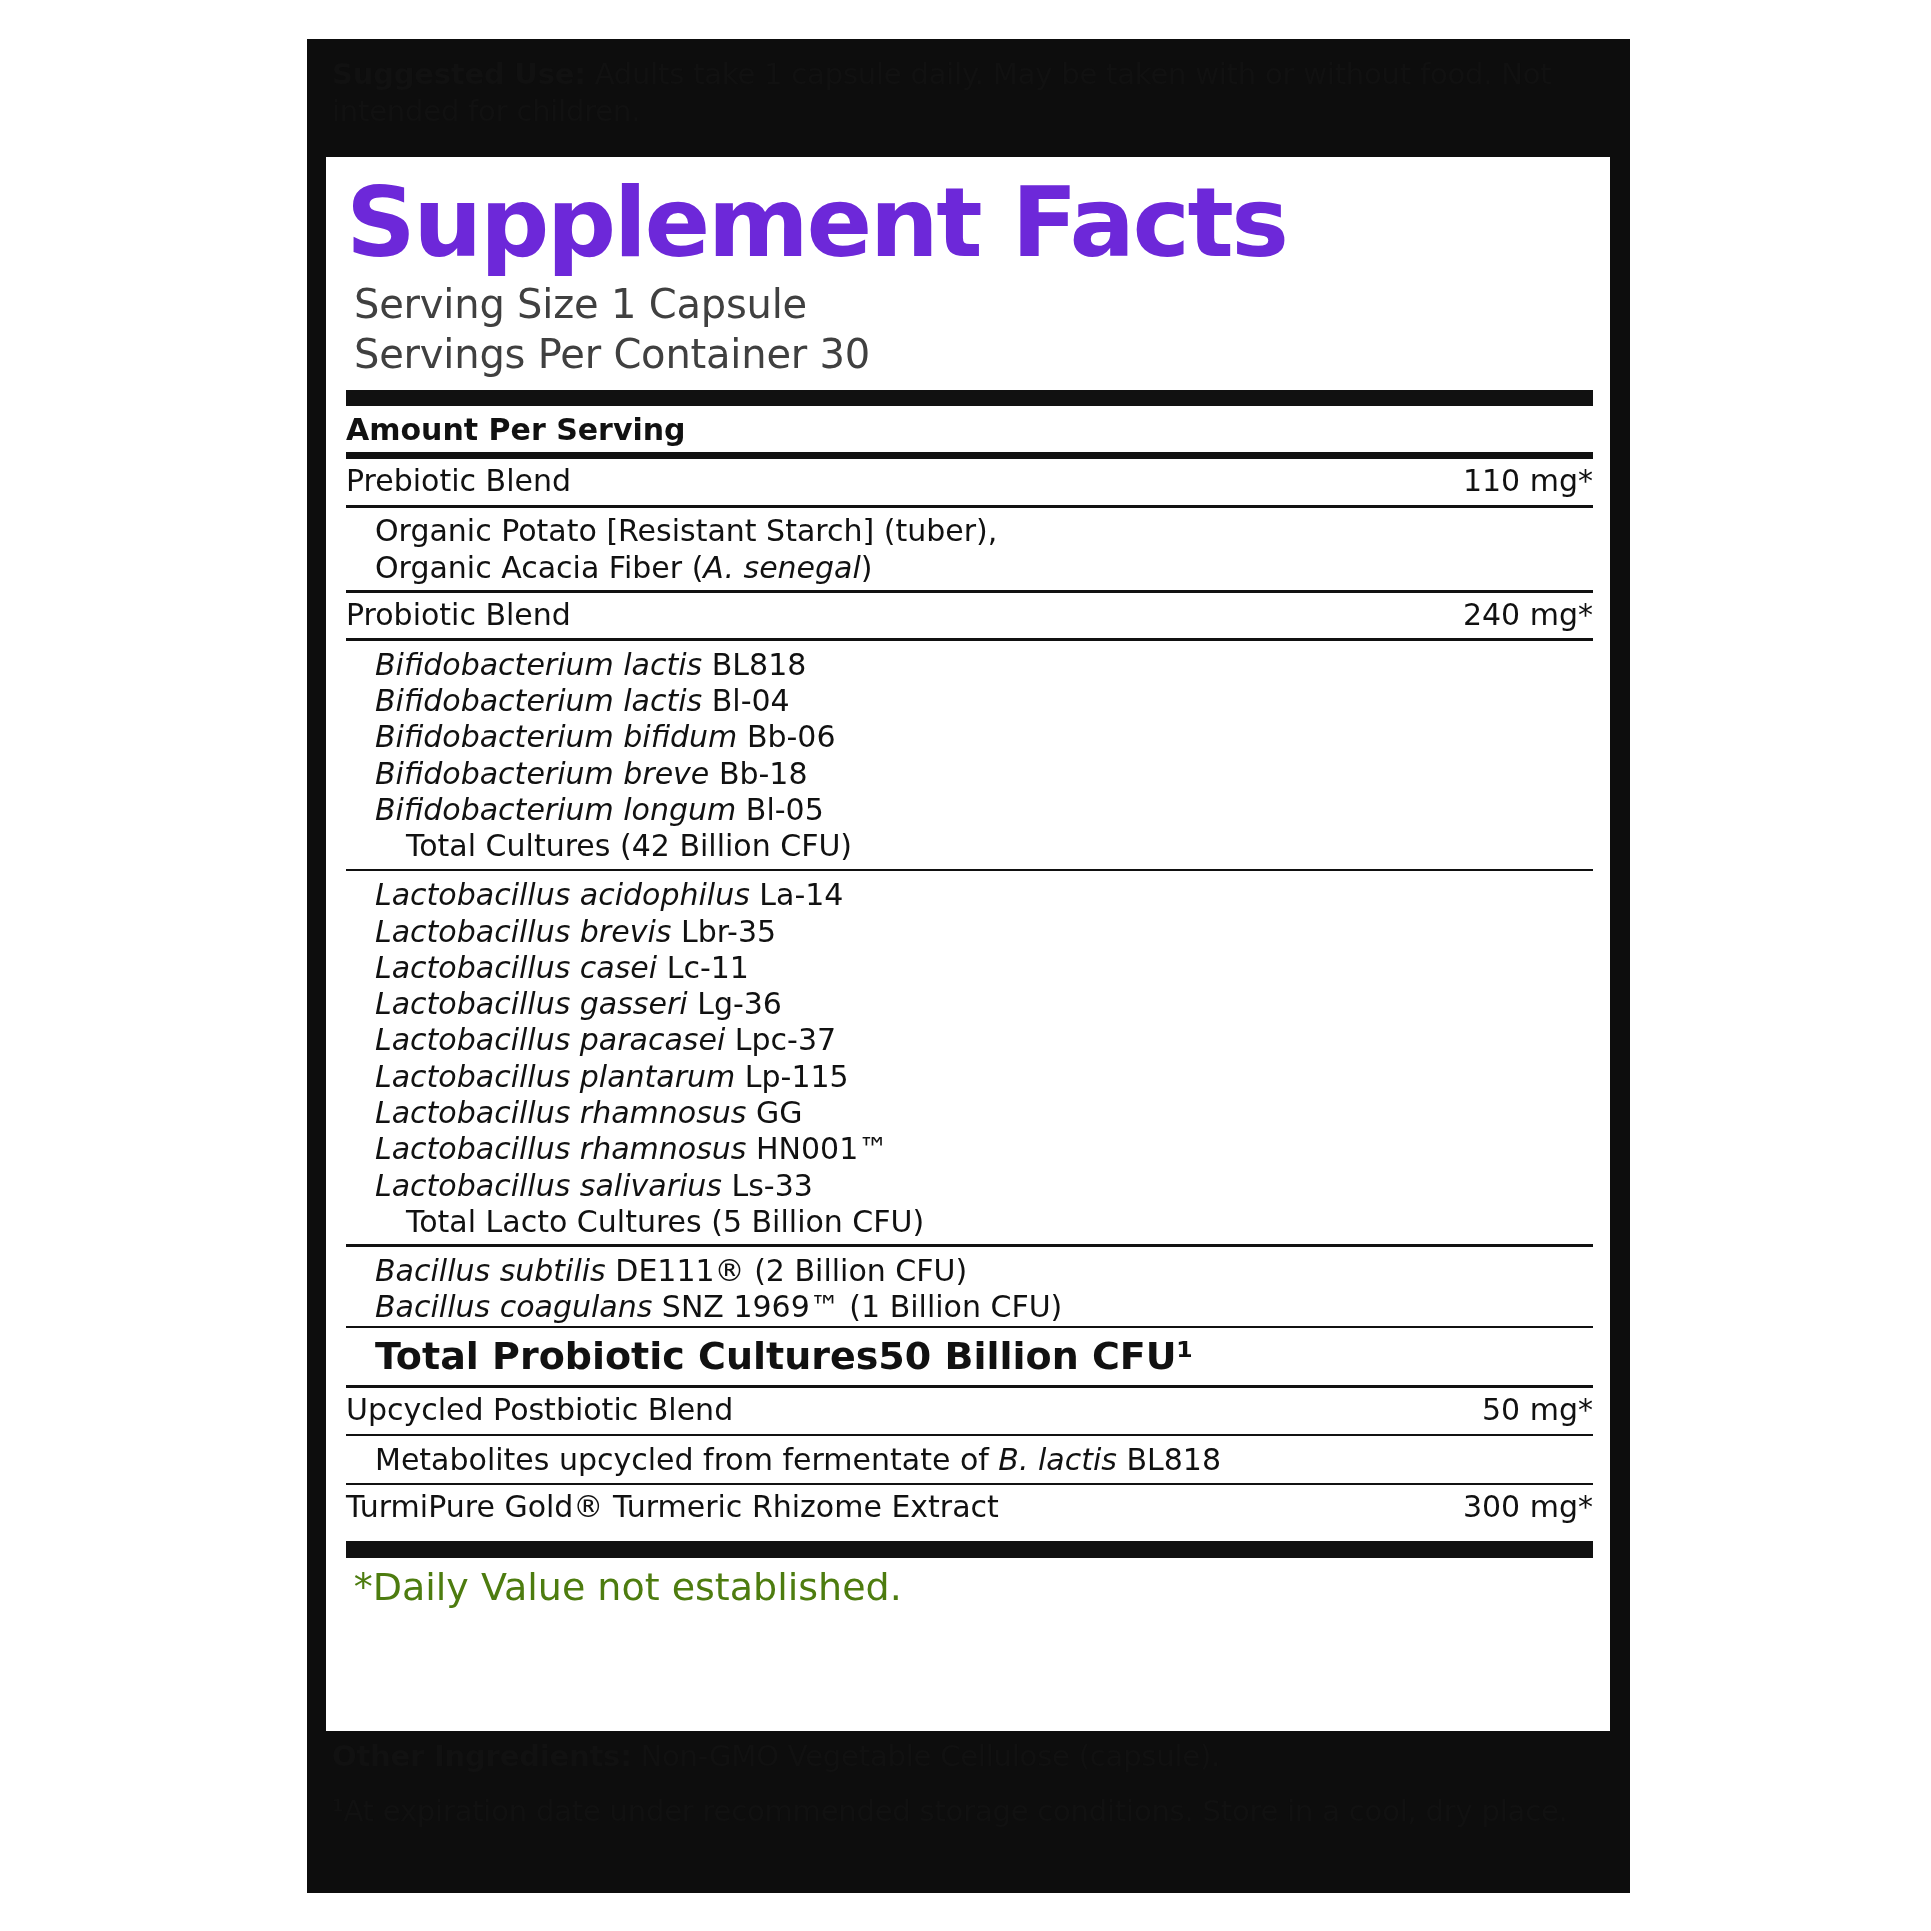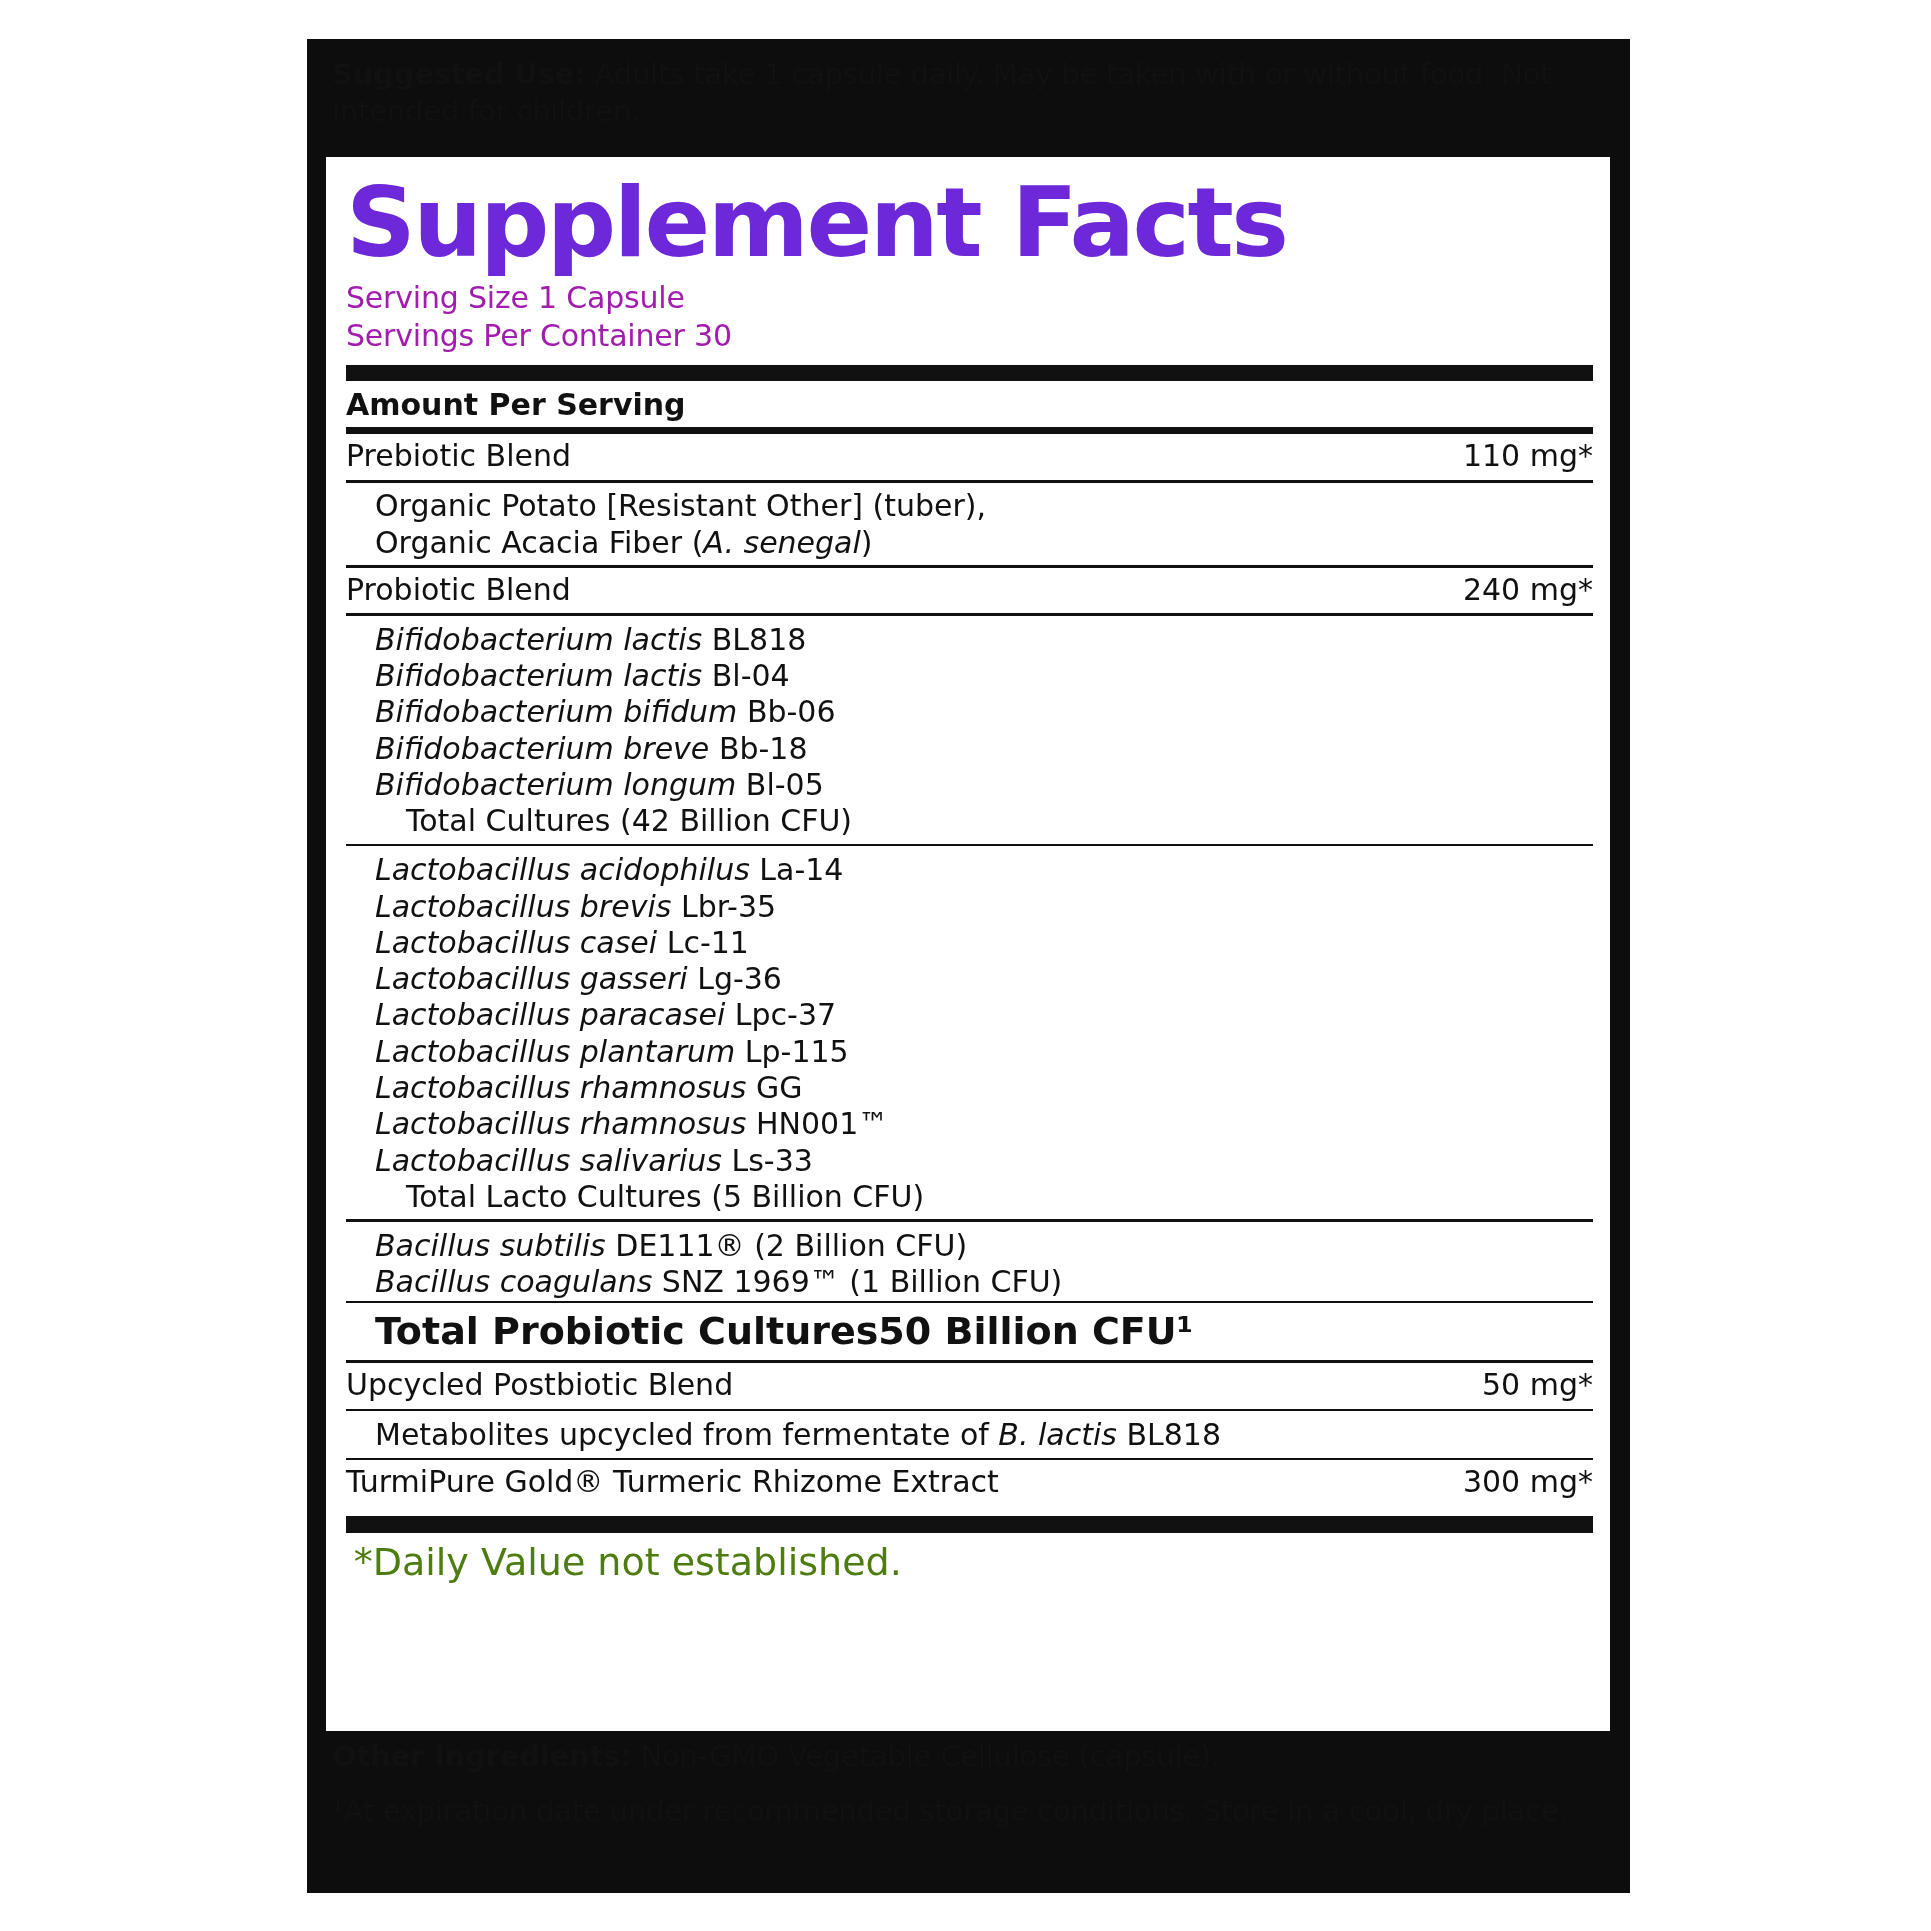--- a/index.html
+++ b/index.html
@@ -72,24 +72,25 @@
   .title {
     font-size: 97px;
     font-weight: bold;
     letter-spacing: -2.5px;
     color: #6d28d9;
     line-height: 1.12;
     margin: 11.6px 0 1.9px 0;
     white-space: nowrap;
   }
   .serving-line {
-    font-size: 30px;
-    color: #a21caf;
+    font-size: 40px;
+    color: #404040;
     line-height: 1.25;
     letter-spacing: -0.2px;
+    margin-left: 8px;
   }
   .rule-thick {
     height: 16.4px;
     background: #111111;
     margin-top: 10.6px;
   }
   .rule-med {
     height: 7.7px;
     background: #111111;
   }
@@ -171,21 +172,21 @@
 
     <div class="rule-med"></div>
 
     <div class="row bold">
       <span>Prebiotic Blend</span>
       <span>110 mg*</span>
     </div>
 
     <div class="rule-thin"></div>
 
-    <div class="ing pad-top">Organic Potato [Resistant Other] (tuber),</div>
+    <div class="ing pad-top">Organic Potato [Resistant Starch] (tuber),</div>
     <div class="ing pad-bot">Organic Acacia Fiber (<i>A. senegal</i>)</div>
 
     <div class="rule-thin"></div>
 
     <div class="row bold">
       <span>Probiotic Blend</span>
       <span>240 mg*</span>
     </div>
 
     <div class="rule-thin"></div>

